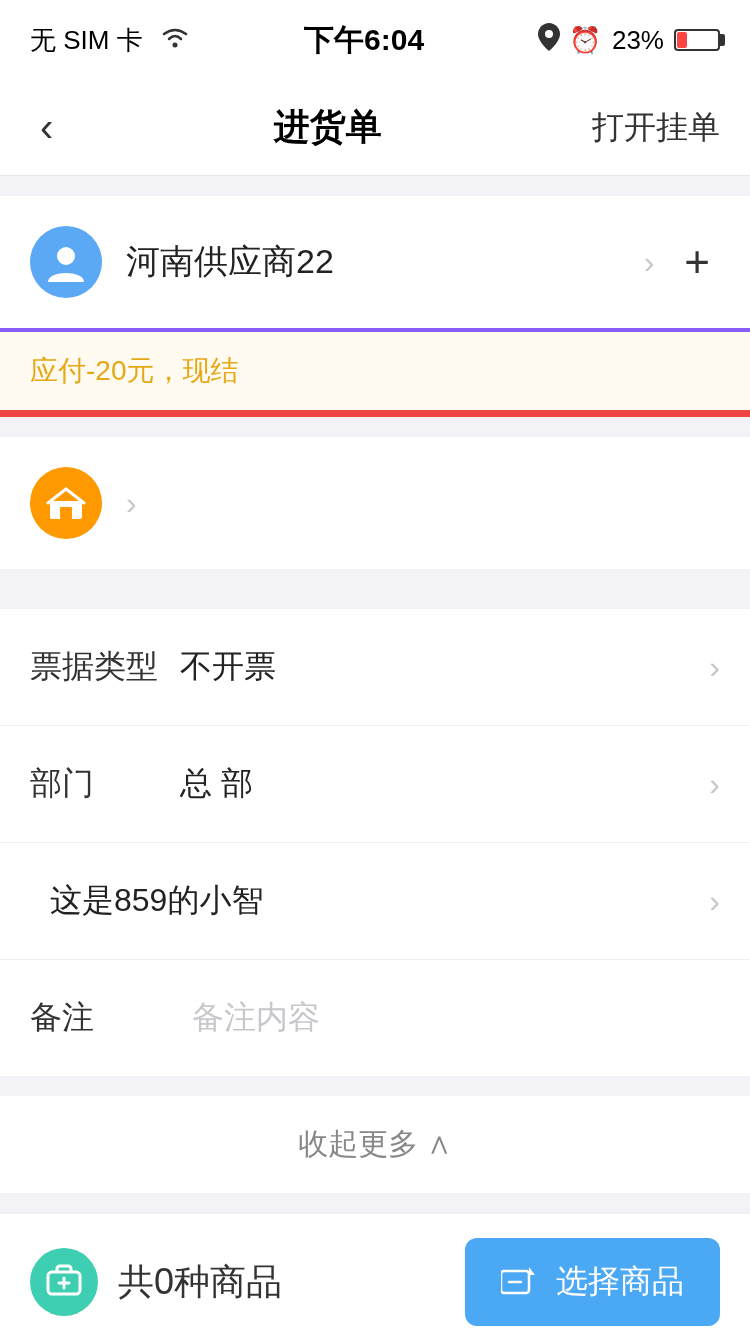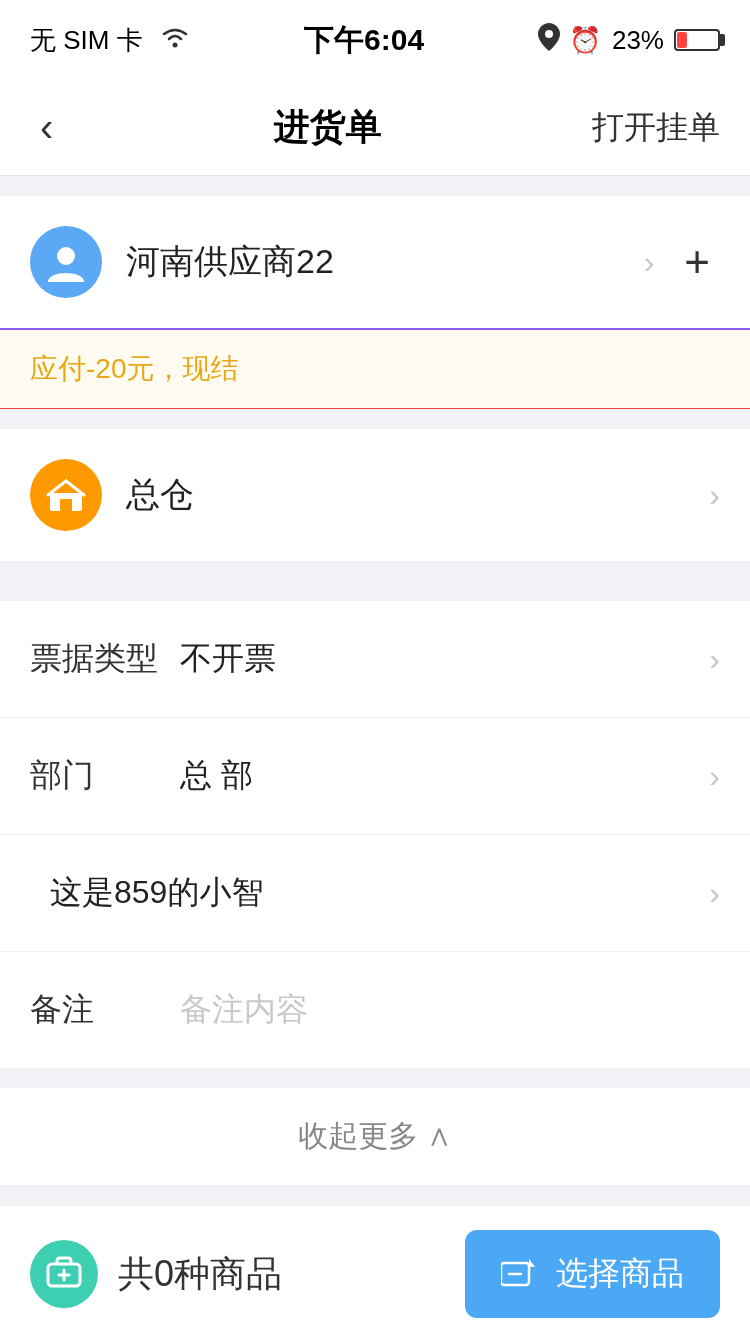--- a/index.html
+++ b/index.html
@@ -109,21 +109,21 @@
       background: #fff;
       margin-bottom: 0;
     }
 
     
     .supplier-row {
       display: flex;
       align-items: center;
       padding: 30px;
       background: #fff;
-      border-bottom: 2px solid #8b5cf6;
+      border-bottom: 4px solid #8b5cf6;
     }
     .supplier-avatar {
       width: 72px;
       height: 72px;
       border-radius: 50%;
       background: #5ba8f5;
       display: flex;
       align-items: center;
       justify-content: center;
       margin-right: 24px;
@@ -149,21 +149,21 @@
       padding: 0 10px;
       cursor: pointer;
     }
 
     
     .info-banner {
       background: #fffbf0;
       padding: 20px 30px;
       font-size: 28px;
       color: #e6a817;
-      border-bottom: 1px solid #ef4444;
+      border-bottom: 7px solid #ef4444;
     }
 
     
     .warehouse-row {
       display: flex;
       align-items: center;
       padding: 30px;
       background: #fff;
       border-bottom: none;
     }
@@ -195,20 +195,21 @@
     }
     .form-row {
       display: flex;
       align-items: center;
       padding: 36px 30px;
       border-bottom: 1px solid #f0f0f0;
       min-height: 100px;
     }
     .form-row:last-child {
       border-bottom: none;
+      gap: 12px;
     }
     .form-label {
       font-size: 32px;
       color: #333;
       width: 130px;
       flex-shrink: 0;
     }
     .form-value {
       flex: 1;
       font-size: 32px;
@@ -338,21 +339,20 @@
 
 <div class="card">
   <div class="warehouse-row">
     <div class="warehouse-icon">
       <svg width="40" height="40" viewBox="0 0 40 40" fill="none">
         <rect x="4" y="18" width="32" height="18" rx="2" fill="#fff"></rect>
         <path d="M2 20 L20 6 L38 20" stroke="#fff" stroke-width="3" stroke-linecap="round" fill="none"></path>
         <rect x="14" y="24" width="12" height="12" rx="1" fill="#ff9900"></rect>
       </svg>
     </div>
-    <span class="warehouse-label">总仓</span>
     <span class="chevron">›</span>
   </div>
 </div>
 
 <div class="section-divider"></div>
 
 <div class="form-section">
 
   <div class="form-row">
     <span class="form-label">票据类型</span>

